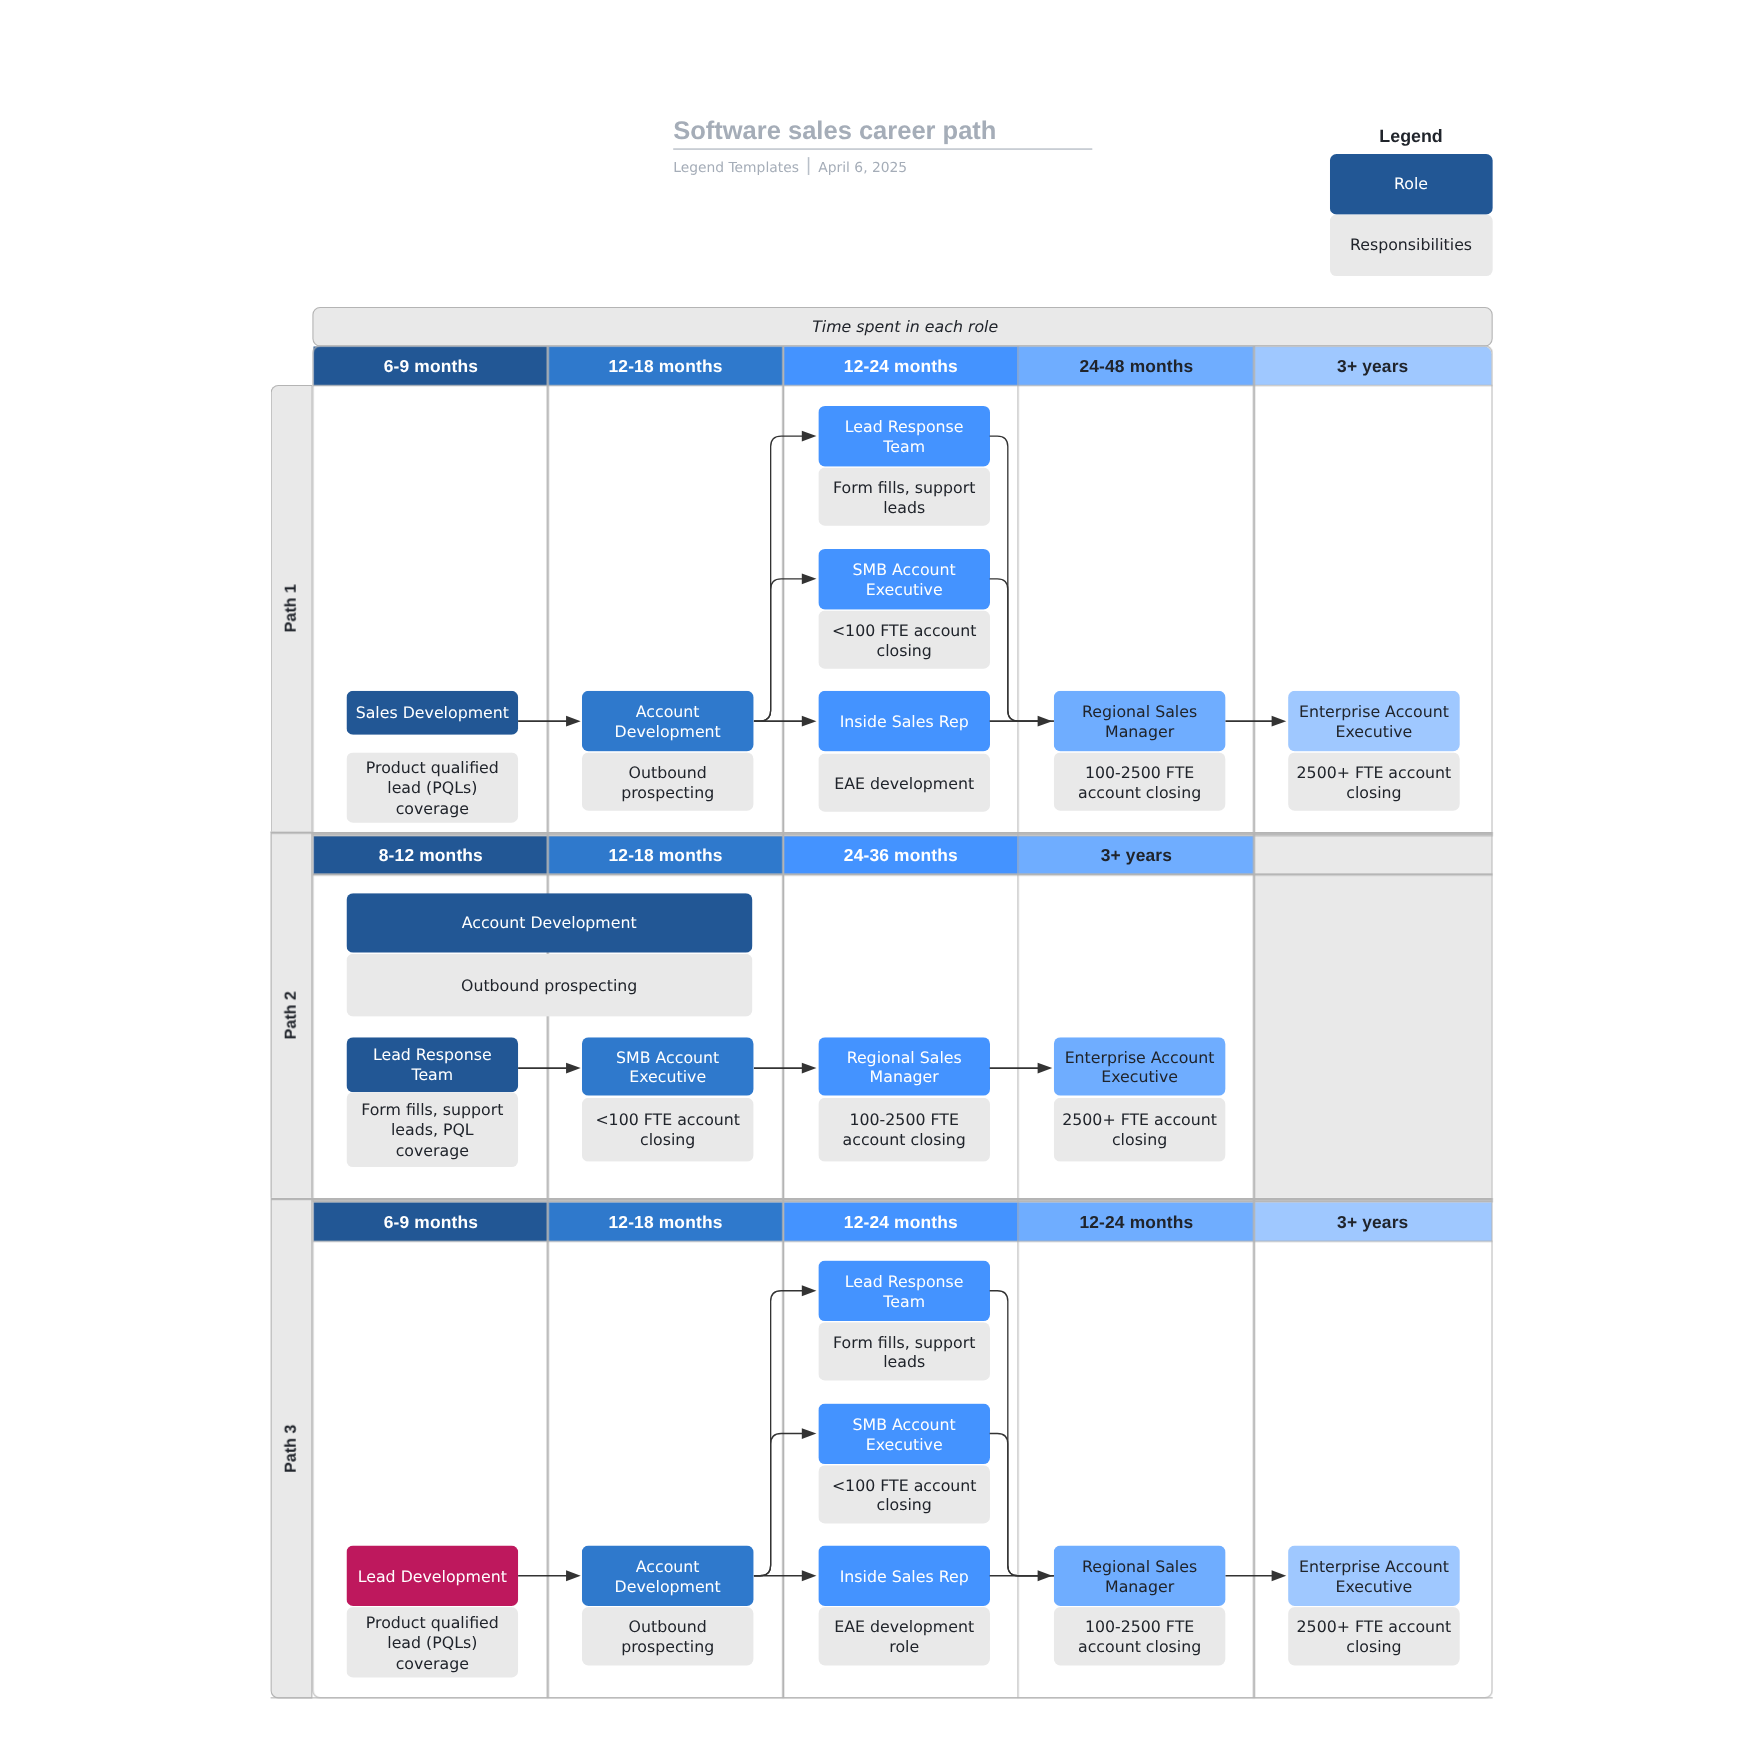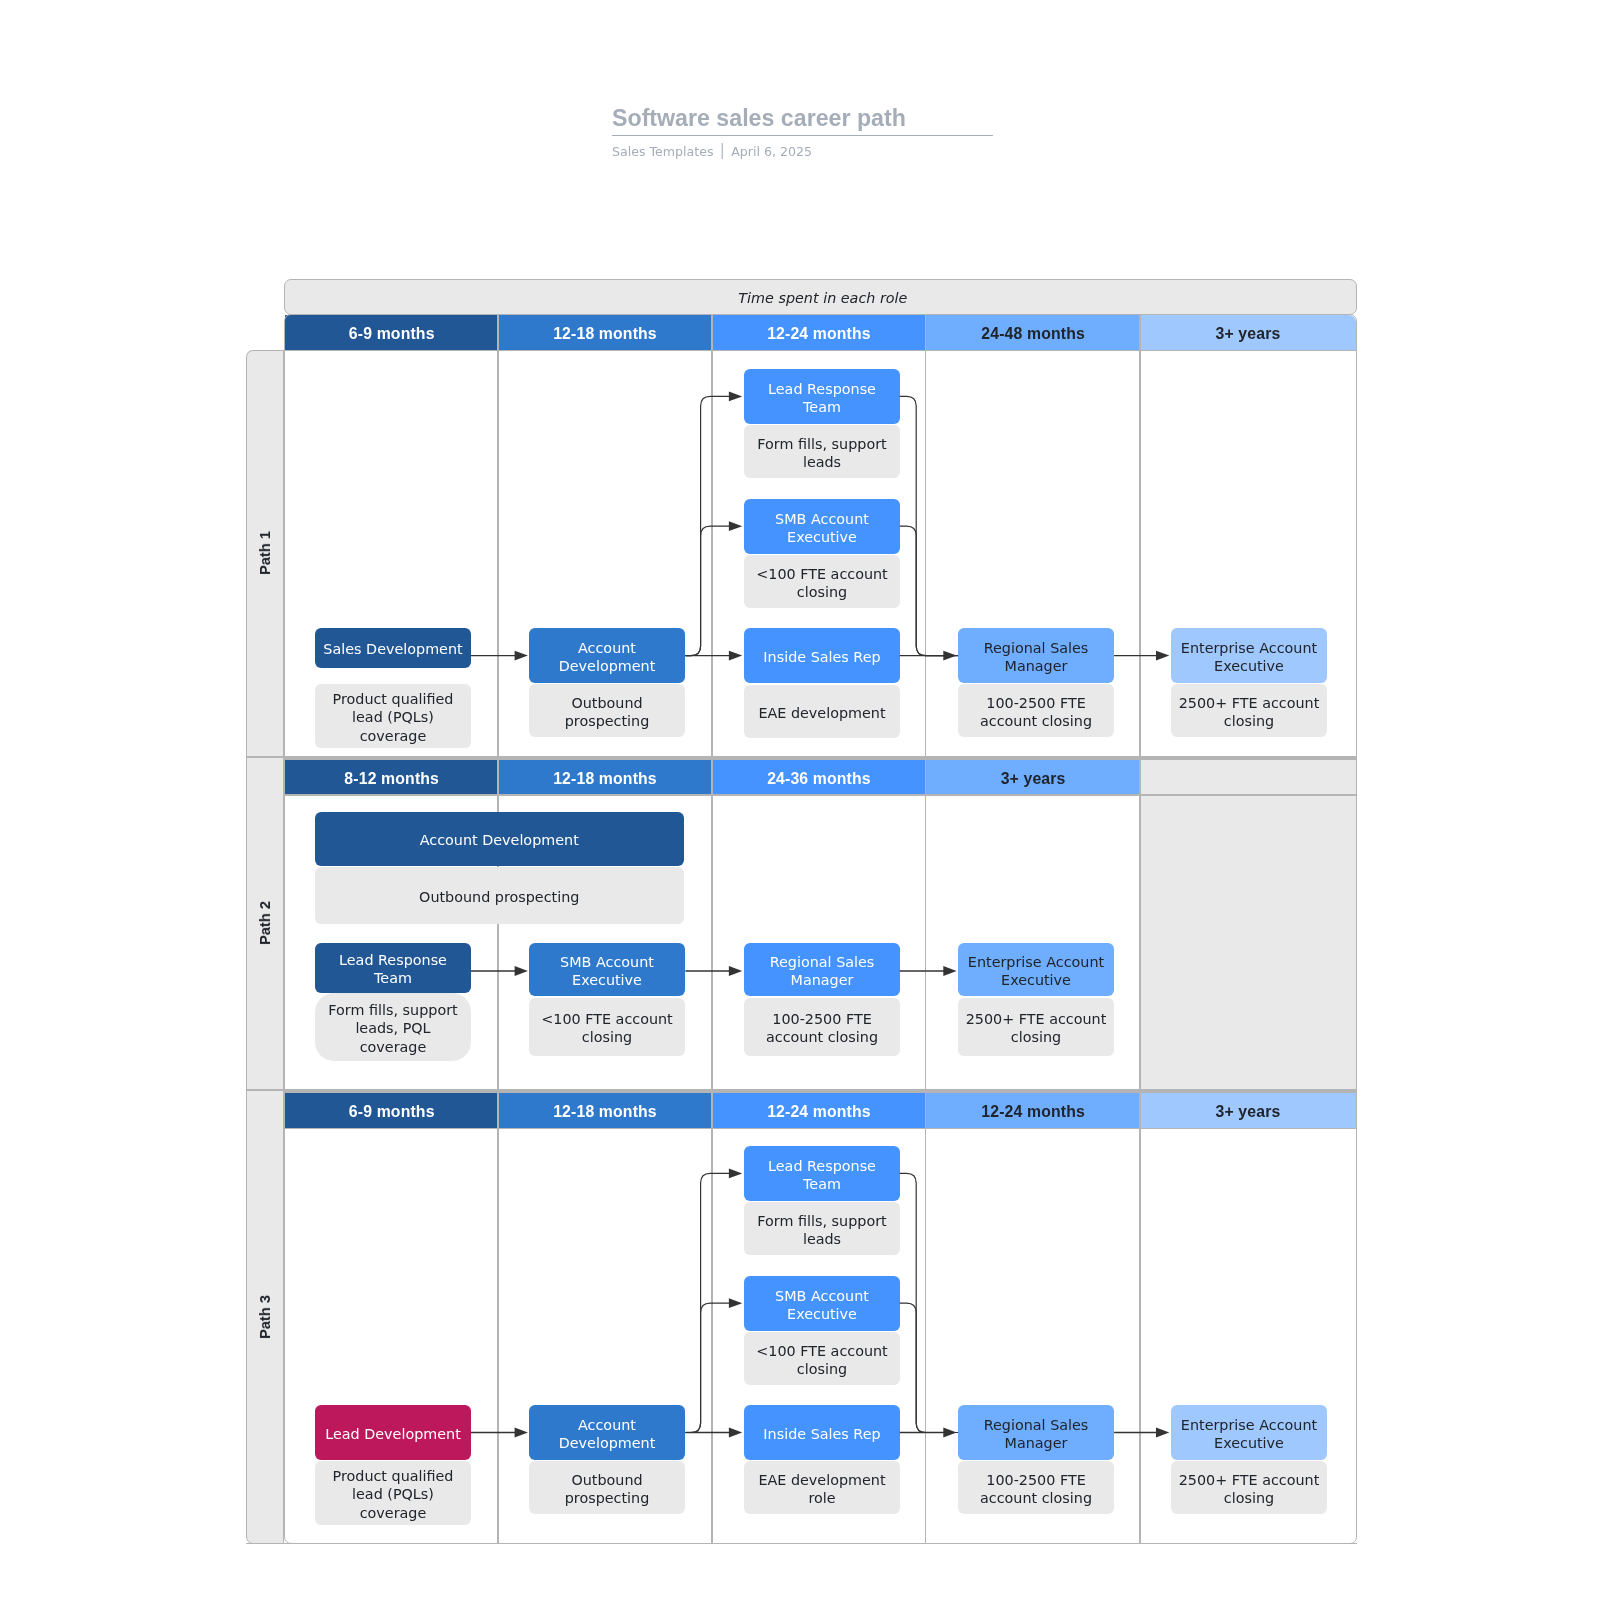--- a/index.html
+++ b/index.html
@@ -48,21 +48,30 @@
 
   svg.conn{position:absolute;left:0;top:0;width:1600px;height:1600px;overflow:visible;z-index:7;}
 </style>
 </head>
 <body>
 
 <div id="stage">
 <div id="title-block">
   <div id="doc-title">Software sales career path</div>
   <div id="title-rule"></div>
-  <div id="doc-sub"><span>Sales Templates</span><span class="sep">|</span><span>April 6, 2025</span></div>
+  <div id="doc-sub"><span>Legend Templates</span><span class="sep">|</span><span>April 6, 2025</span></div>
+</div>
+<div id="legend">
+  <div id="legend-title">Legend</div>
+  <div id="legend-role">
+        <span>Role</span>
+      </div>
+  <div id="legend-resp">
+        <span>Responsibilities</span>
+      </div>
 </div>
 <div class="banner" style="left:283.8px;top:279.2px;width:1072.8px;height:35.8px;">
       <span>Time spent in each role</span>
     </div>
 <div class="pathlabel" style="left:245.8px;top:349.7px;width:38.7px;height:406.5px;border-radius:7px 0 0 0;">
       <span>Path 1</span>
     </div>
 <div class="hdrcell" style="left:284.5px;top:315px;width:213.4px;height:34.7px;background:#225795;color:#ffffff;">
       <span>6-9 months</span>
     </div>
@@ -170,21 +179,21 @@
     </div>
 <div class="role wide" style="left:315px;top:812px;width:368.5px;height:54.3px;background:#225795;color:#ffffff;">
       <span>Account Development</span>
     </div>
 <div class="resp wide" style="left:315px;top:867.3px;width:368.5px;height:56.5px;">
       <span>Outbound prospecting</span>
     </div>
 <div class="role" style="left:315px;top:942.7px;width:156px;height:49.5px;background:#225795;color:#ffffff;">
       <span>Lead Response Team</span>
     </div>
-<div class="resp" style="left:315px;top:993.2px;width:156px;height:68.1px;border-radius:19px;">
+<div class="resp" style="left:315px;top:993.2px;width:156px;height:68.1px;">
       <span>Form fills, support leads, PQL coverage</span>
     </div>
 <div class="role" style="left:529.4px;top:943.2px;width:156px;height:53.3px;background:#2F79CC;color:#ffffff;">
       <span>SMB Account Executive</span>
     </div>
 <div class="resp" style="left:529.4px;top:997.5px;width:156px;height:57.8px;">
       <span>&lt;100 FTE account closing</span>
     </div>
 <div class="role" style="left:743.7px;top:943.2px;width:156px;height:53.3px;background:#4493FF;color:#ffffff;">
       <span>Regional Sales Manager</span>

